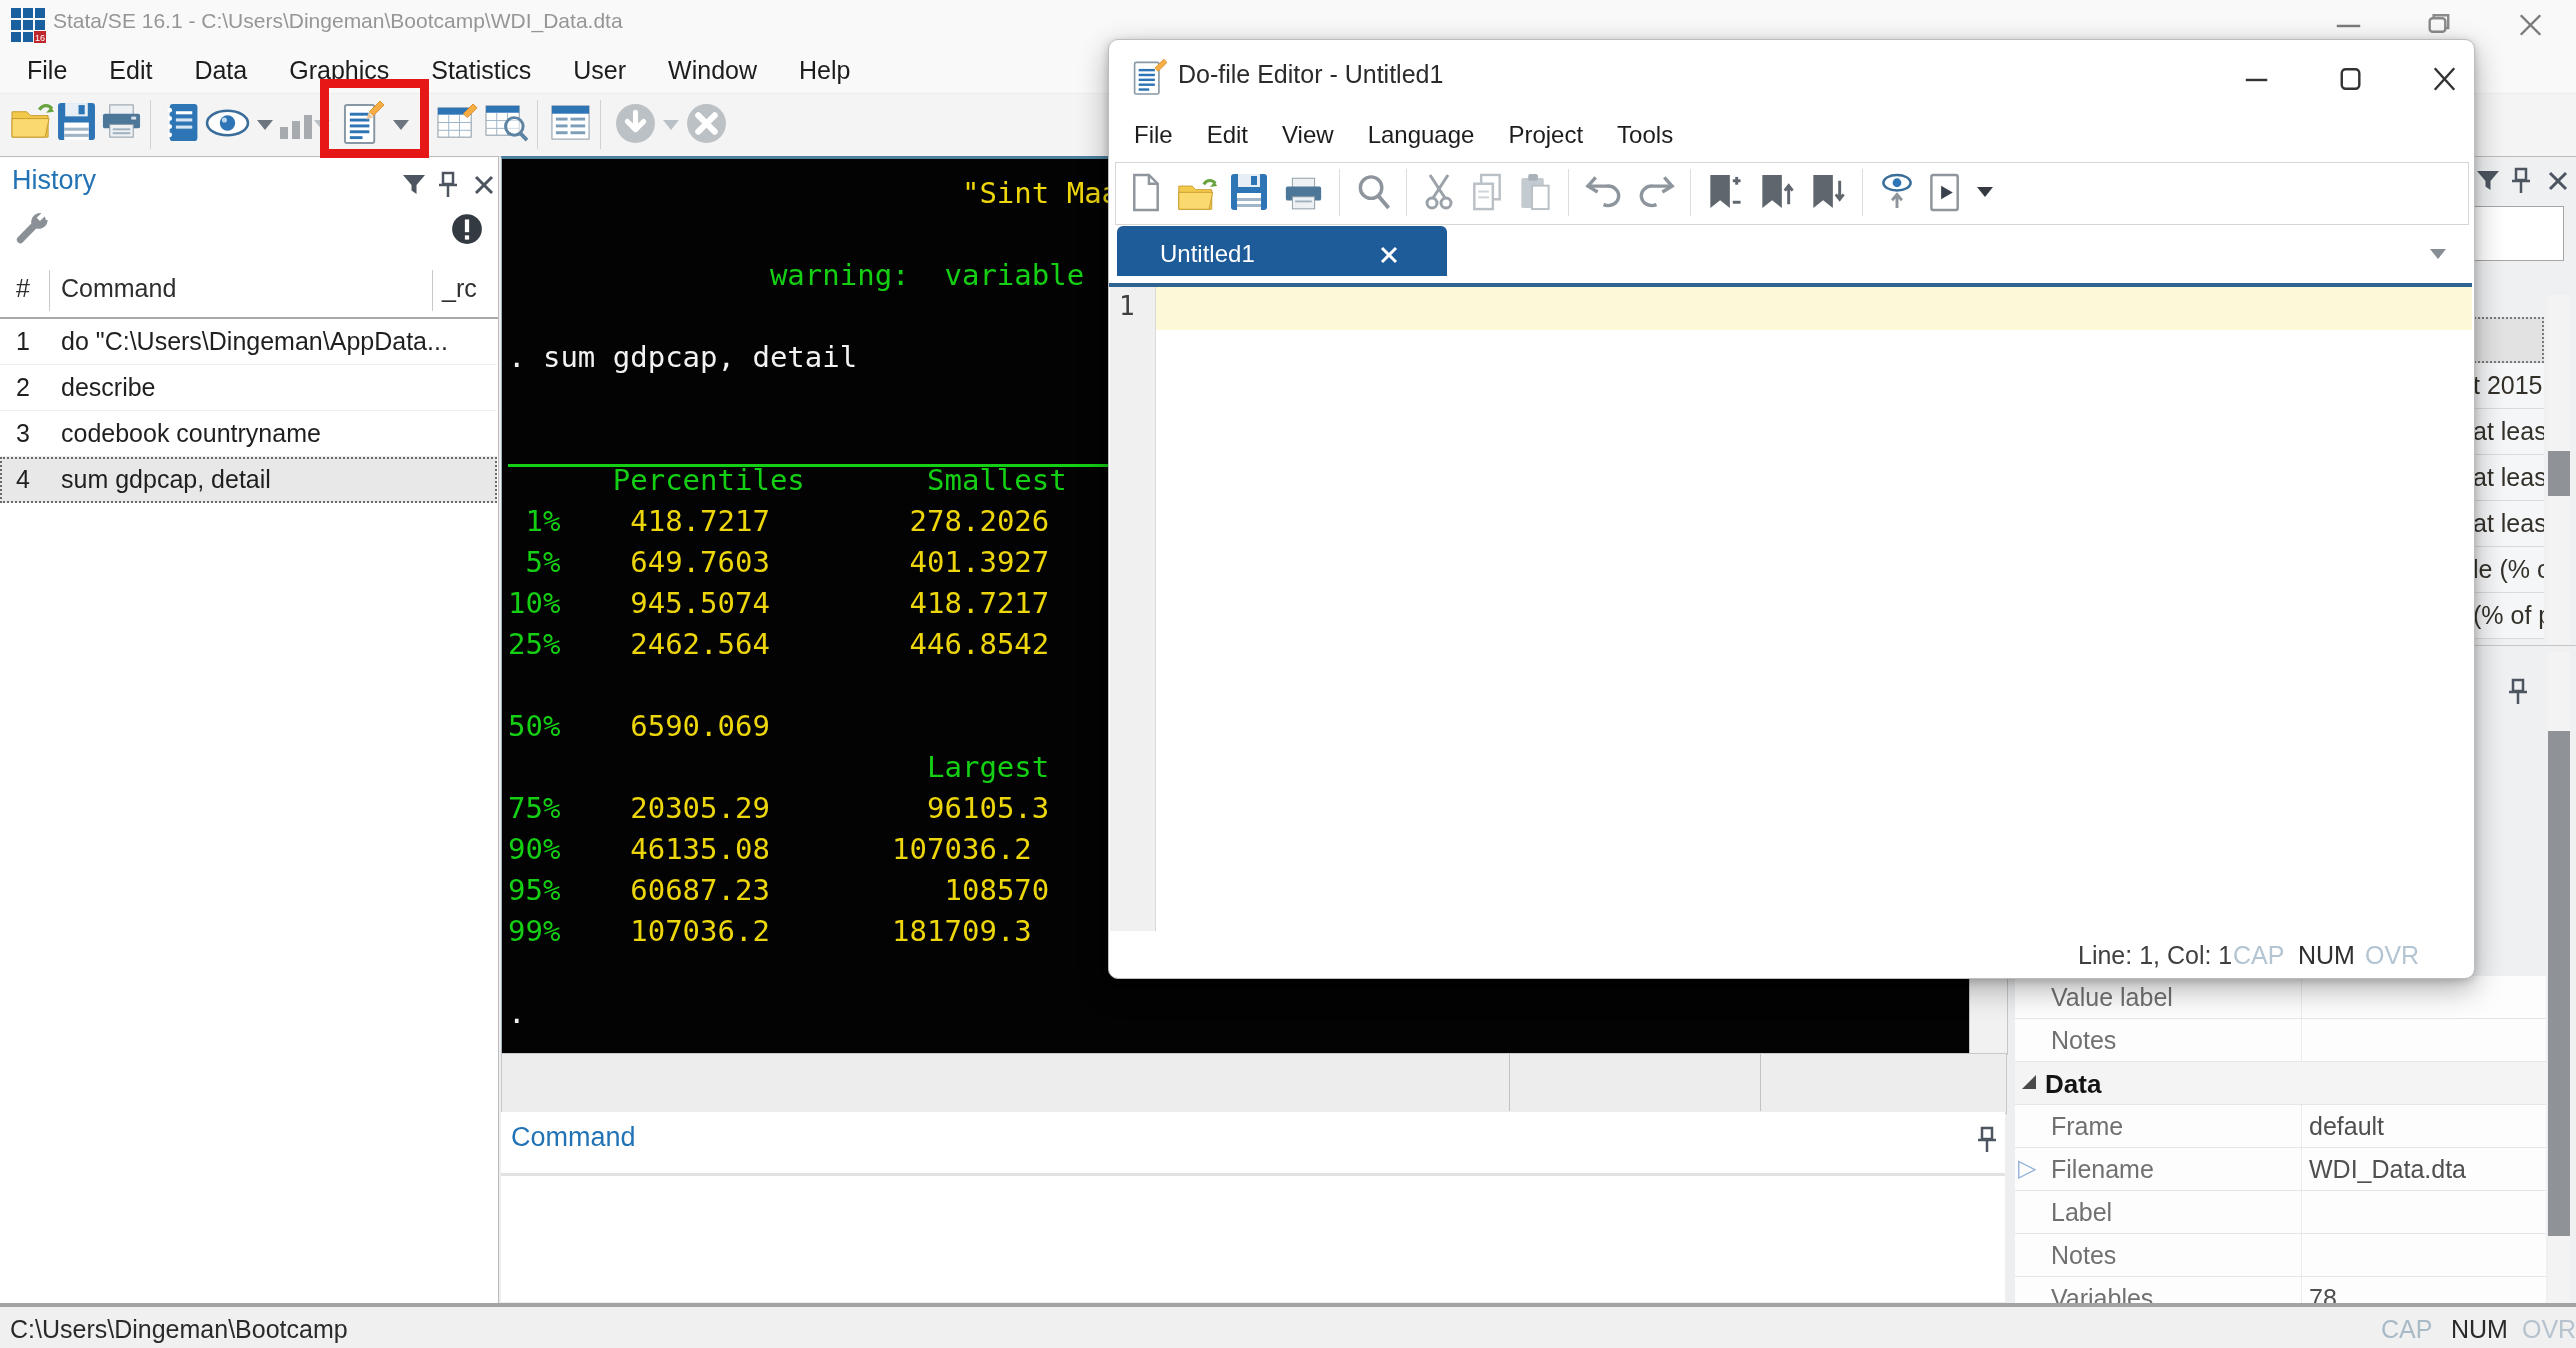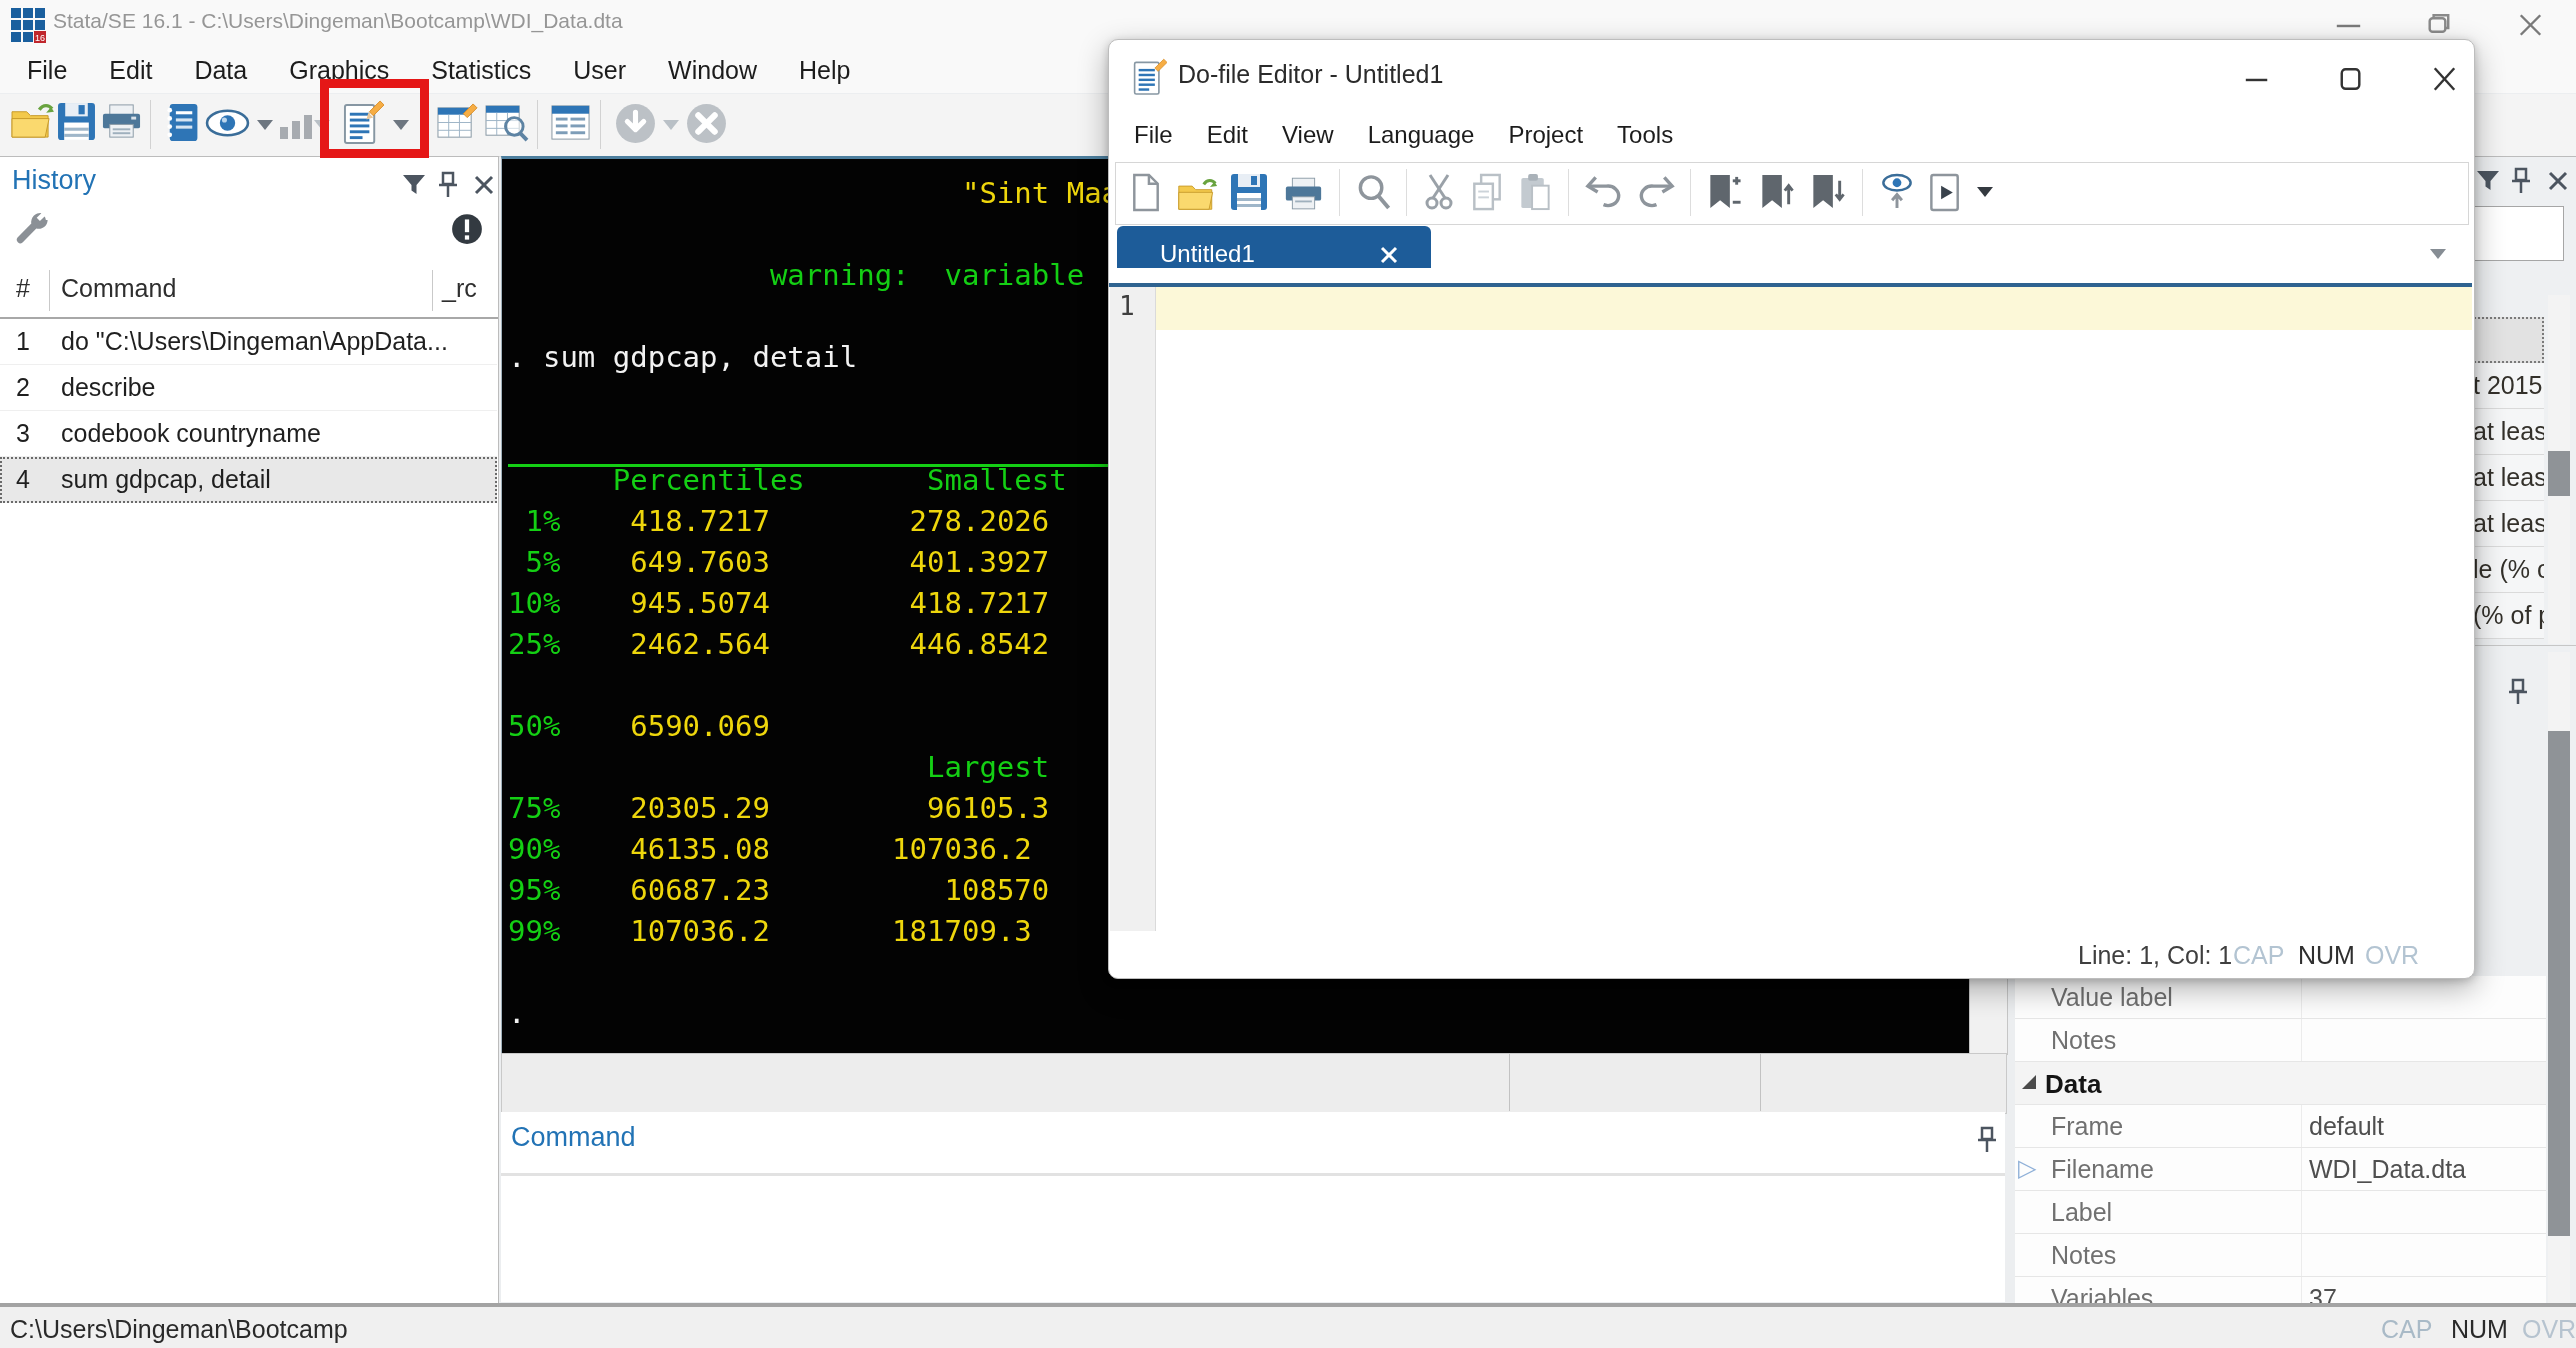--- a/index.html
+++ b/index.html
@@ -69,21 +69,21 @@
   .kbd{top:8px;font-size:25px;}
   
   #dofile{left:1108px;top:39px;width:1365px;height:938px;background:#fff;border:1px solid #bdbdbd;border-radius:10px;
           box-shadow:0 10px 30px rgba(0,0,0,.30),0 2px 8px rgba(0,0,0,.18);z-index:60;}
   #dofile-title{left:69px;top:20px;font-size:25px;color:#2b2b2b;}
   #dofile-menus{left:0;top:71px;width:1365px;height:47px;display:flex;padding-left:8px;}
   .dmenu-item{padding:0 17px;font-size:24px;line-height:47px;color:#1c1c1c;}
   #dofile-toolbar{left:6px;top:122px;width:1352px;height:61px;border:1px solid #d6d6d6;background:#fff;}
   .dti{position:absolute;top:10px;}
   .dtdiv{position:absolute;top:6px;width:1px;height:47px;background:#ddd;}
-  #dofile-tab{left:8px;top:186px;width:314px;height:42px;background:#1d5c99;border-radius:6px 6px 0 0;}
+  #dofile-tab{left:8px;top:186px;width:314px;height:50px;background:#1d5c99;border-radius:6px 6px 0 0;padding-left:16px;}
   #dofile-tab-label{left:43px;top:14px;font-size:24px;color:#fff;}
   #tab-underline{left:0;top:243px;width:1363px;height:4px;background:#2f6390;}
   #dofile-gutter{left:1px;top:247px;width:45px;height:644px;background:#f0f0f0;border-right:1px solid #dadada;}
   #dofile-linenum{left:10px;top:251px;font-size:26px;color:#3f3f3f;font-family:"DejaVu Sans Mono",monospace;}
   #dofile-curline{left:47px;top:247px;width:1316px;height:43px;background:#fcf8d8;}
   #dofile-status{left:0;top:891px;width:1365px;height:45px;}
   .dstat{top:10px;font-size:25px;}
 </style>
 </head>
 <body>
@@ -428,21 +428,21 @@
           <span class="pvalue"></span>
         </div>
         <div class="prow">
           <span class="plabel">Notes</span>
           <span class="pdiv"></span>
           <span class="pvalue"></span>
         </div>
         <div class="prow">
           <span class="plabel">Variables</span>
           <span class="pdiv"></span>
-          <span class="pvalue">37</span>
+          <span class="pvalue">78</span>
         </div>
       </div>
     <div id="props-scroll" class="abs">
         <div id="props-thumb" class="abs"></div>
       </div>
   </div>
 
   <div id="bottom-bar" class="abs">
     <span id="bottom-path" class="abs">C:\Users\Dingeman\Bootcamp</span>
     <span class="abs kbd" style="left:2381px;color:#a9bac7">CAP</span>

